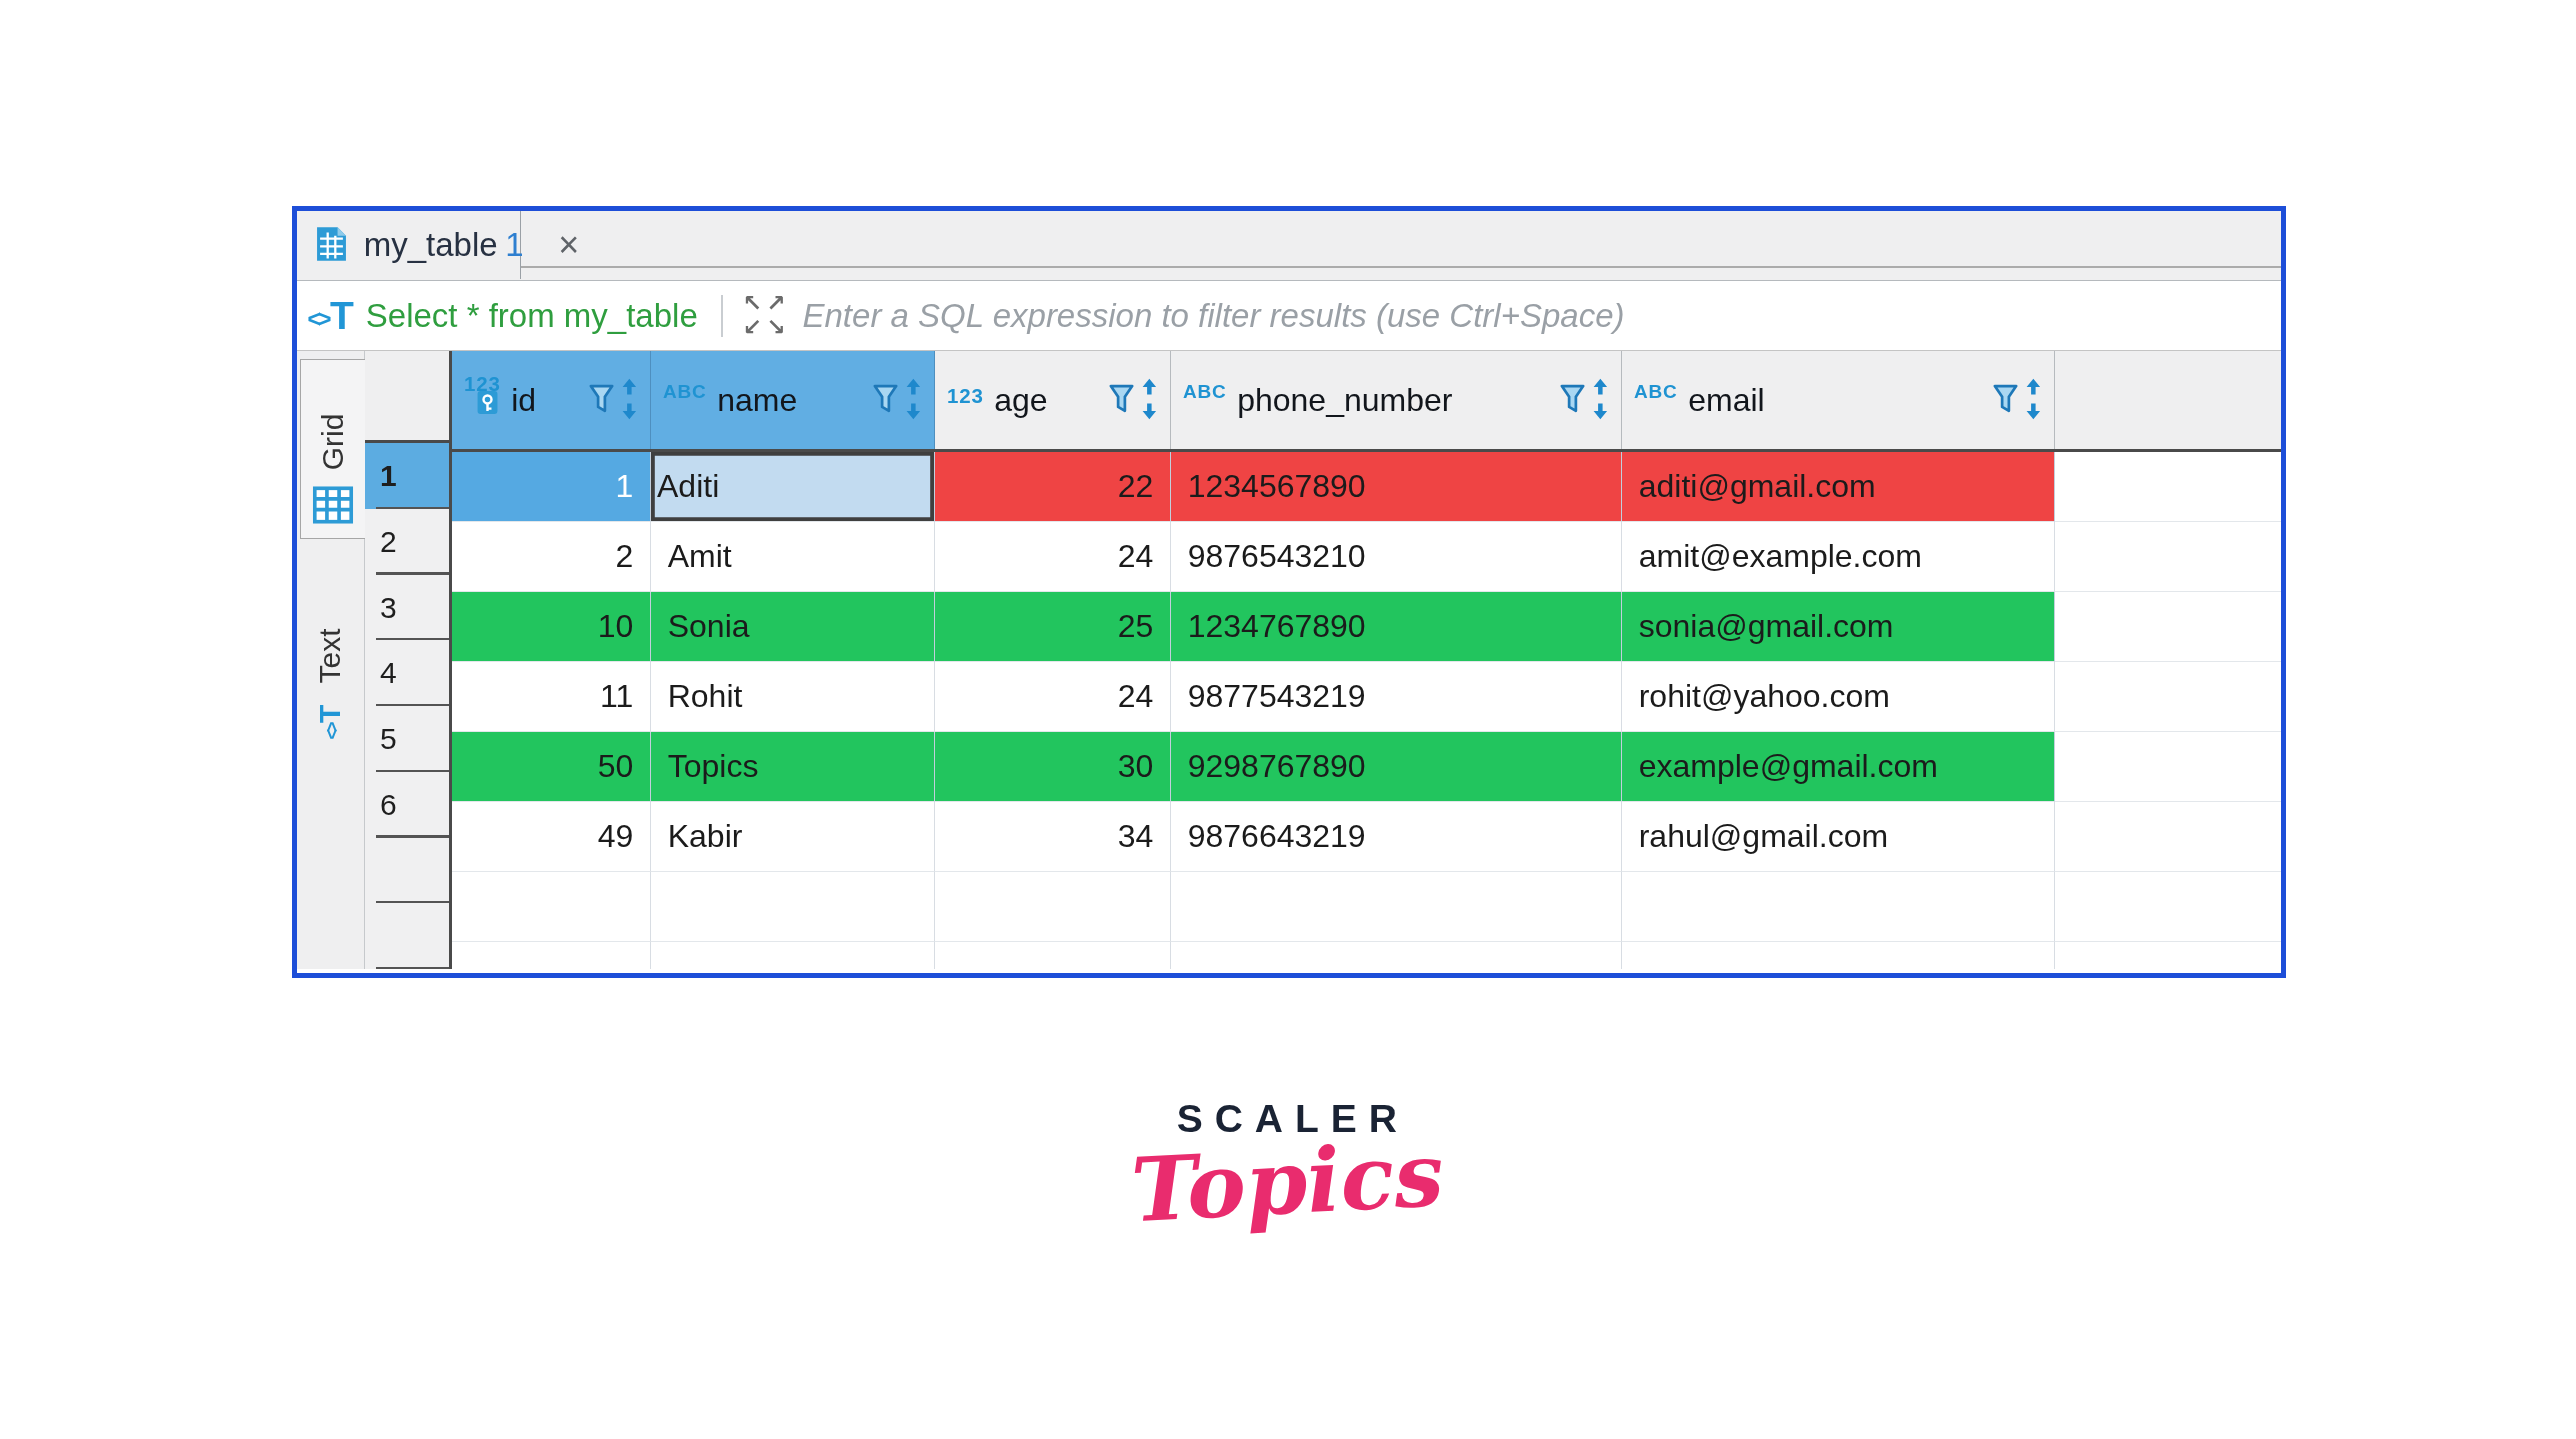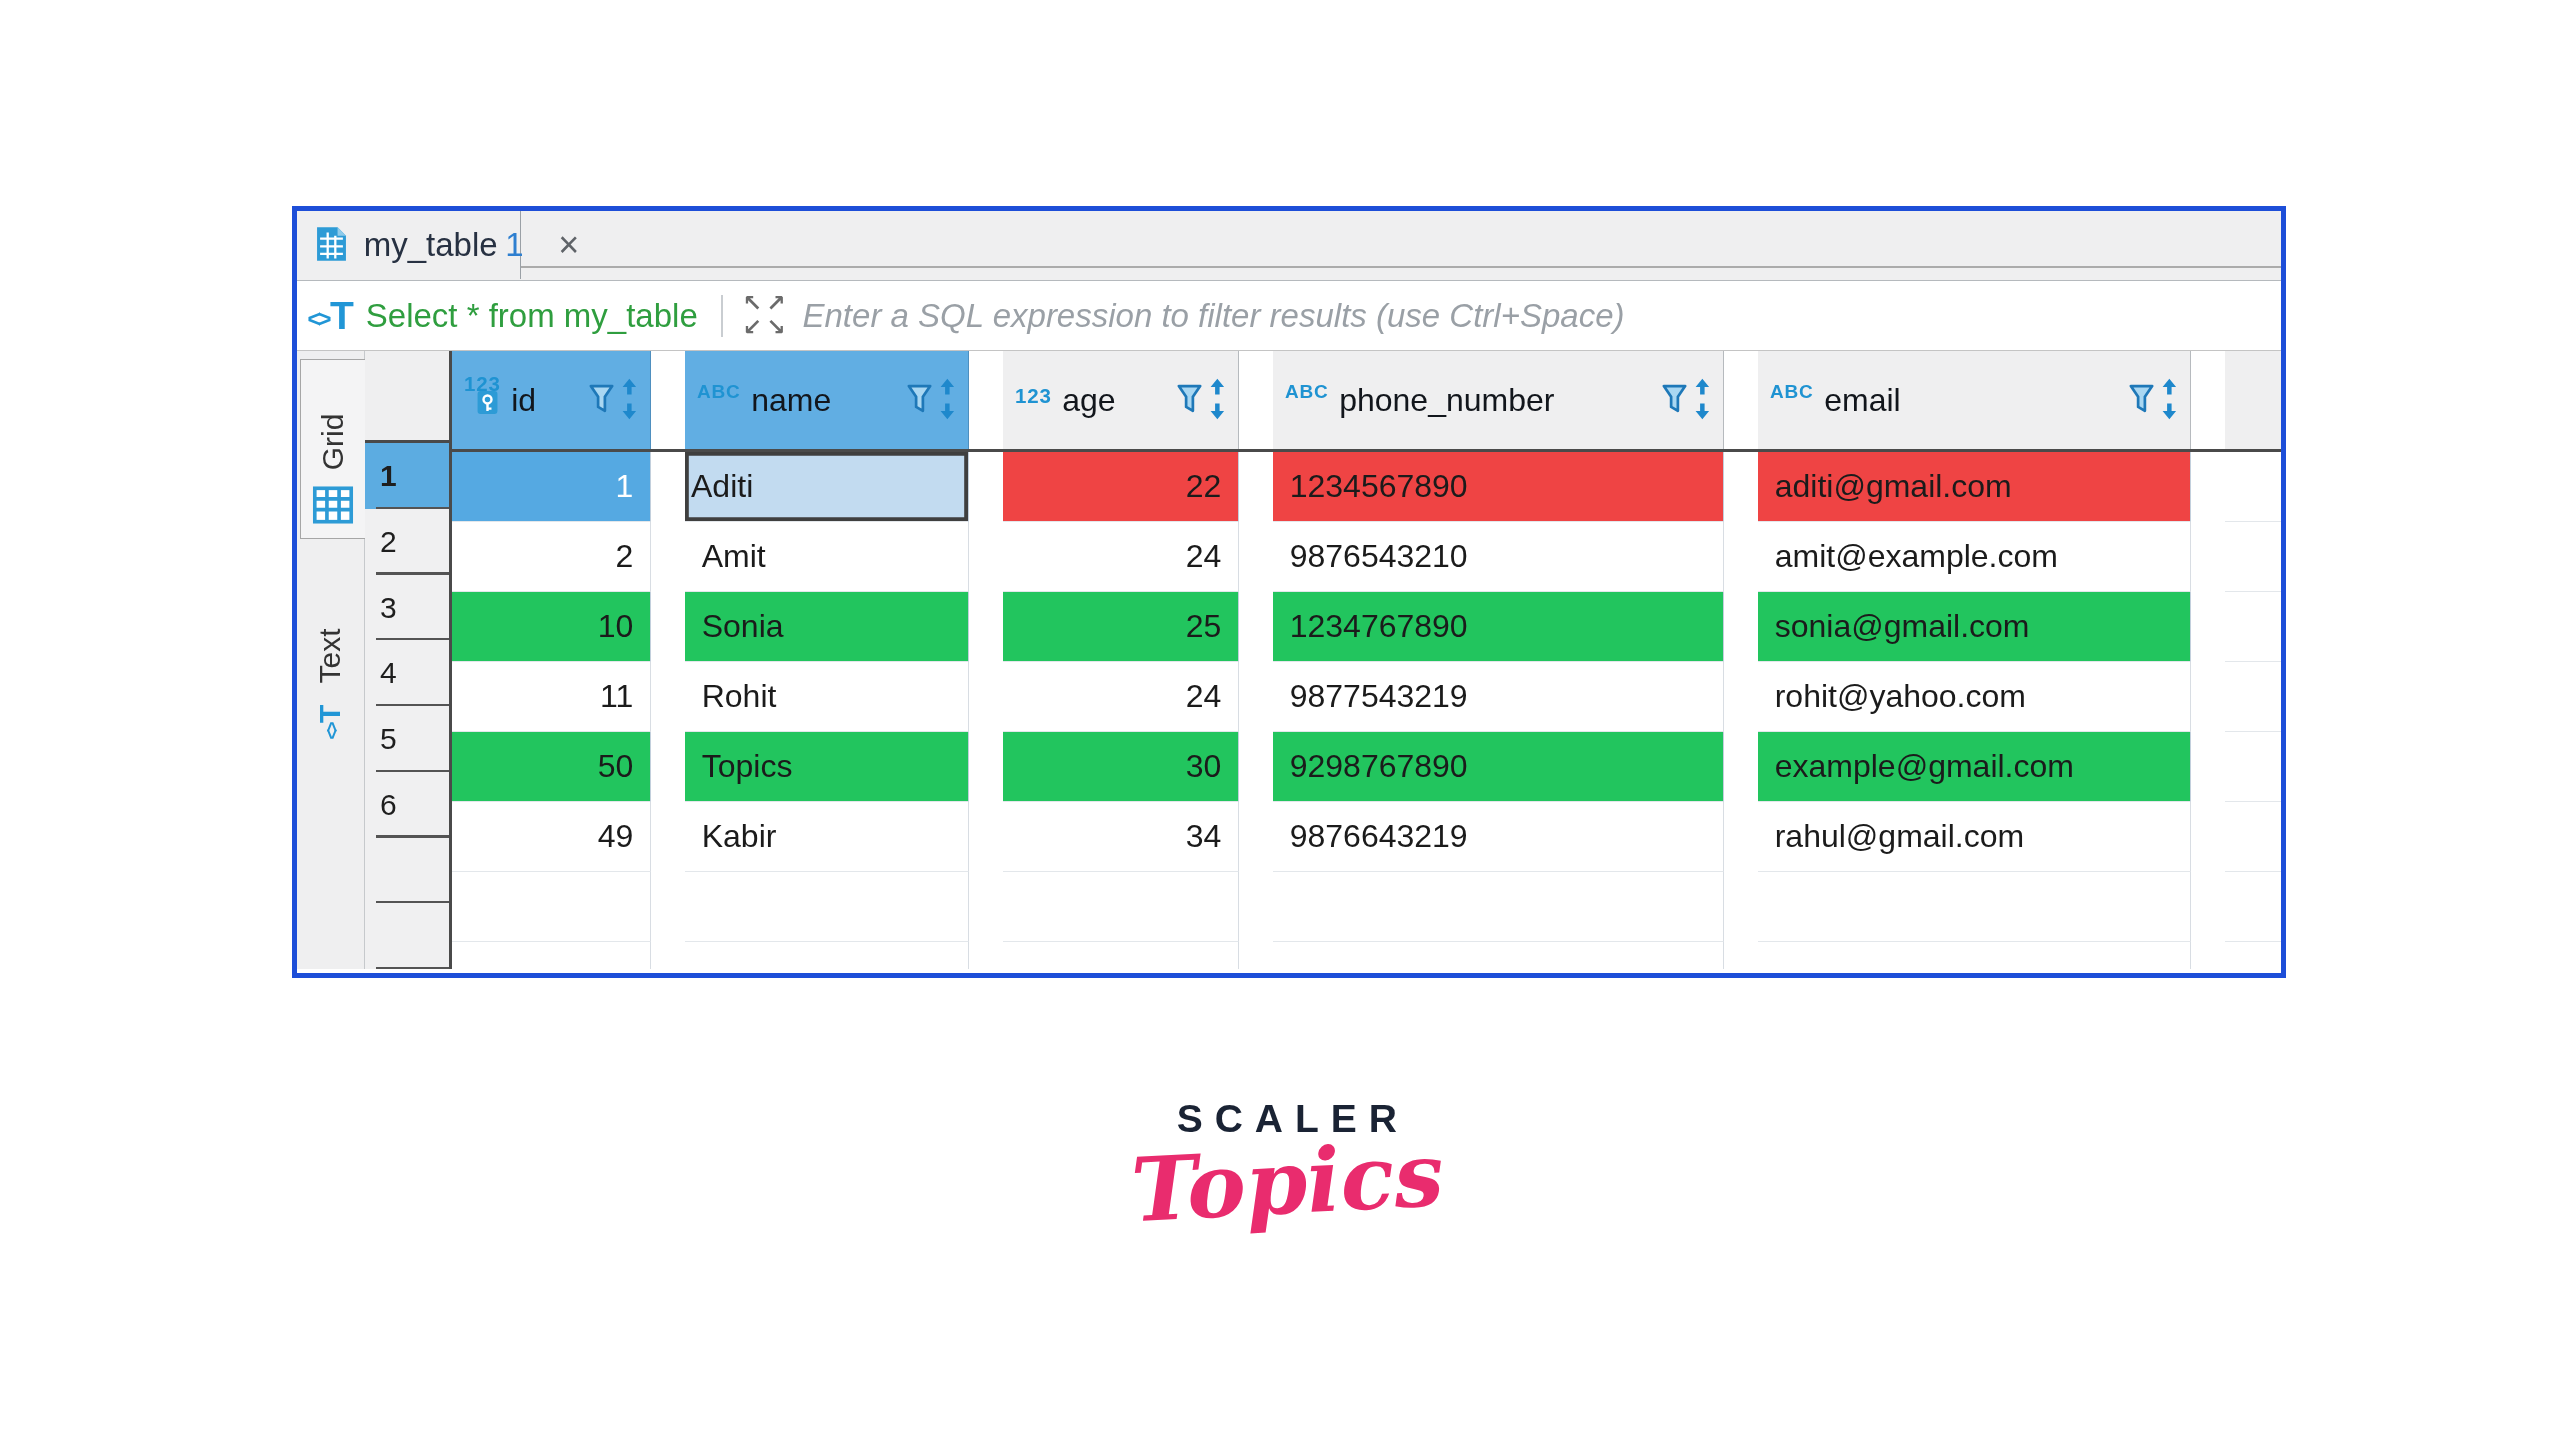--- a/index.html
+++ b/index.html
@@ -51,21 +51,21 @@
   .gutter { width:87px; background:#F0F0F1; border-right:3px solid #4A4A4A;
             display:flex; flex-direction:column; flex-shrink:0; }
   .gspacer { height:98px; border-bottom:3px solid #4A4A4A; background:#EFEFF0; }
   .gcell { height:70px; display:flex; align-items:center; padding-left:15px;
            font-size:30px; color:#1E1E1E; position:relative; }
   .gcell::after { content:''; position:absolute; left:10.6px; right:0; bottom:0; height:2.3px; background:#545454; }
   .gcell.gsel { background:#5CACE1; font-weight:bold; }
 
   
   .datagrid { flex:1; overflow:hidden; background:#fff; }
-  .grid-row, .header-row { display:grid; grid-template-columns:199px 284px 236px 451px 433px 1fr;gap:34px; }
+  .grid-row, .header-row { display:grid; grid-template-columns:199px 284px 236px 451px 433px 1fr; }
 
   .header-row { height:101px; border-bottom:3px solid #4A4A4A; }
   .hcell { background:#EFEFF0; border-right:1.5px solid #B6BABE; display:flex;
            align-items:center; padding:0 12px; gap:10.6px; overflow:hidden; }
   .hcell.hsel { background:#61AEE3; border-right-color:#4E8FBF; }
   .hcell.hfiller { border-right:none; }
   .hlabel { font-size:32px; color:#12161C; white-space:nowrap; }
   .ticon { color:#1F93D2; font-weight:bold; display:flex; flex-direction:column;
            align-items:center; line-height:1; transform:translateY(-4.5px); }
   .ticon .tnum { font-size:20.5px; letter-spacing:0.8px; }

